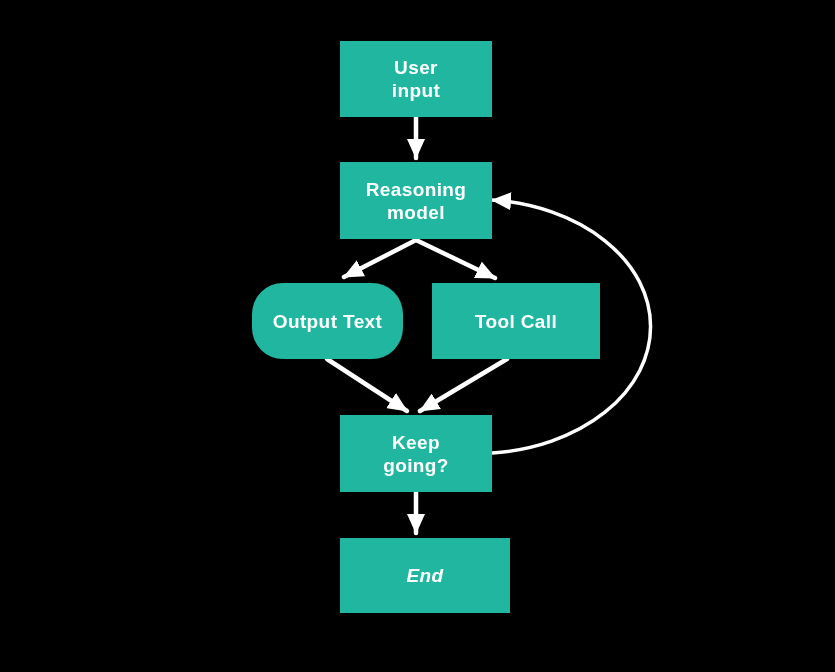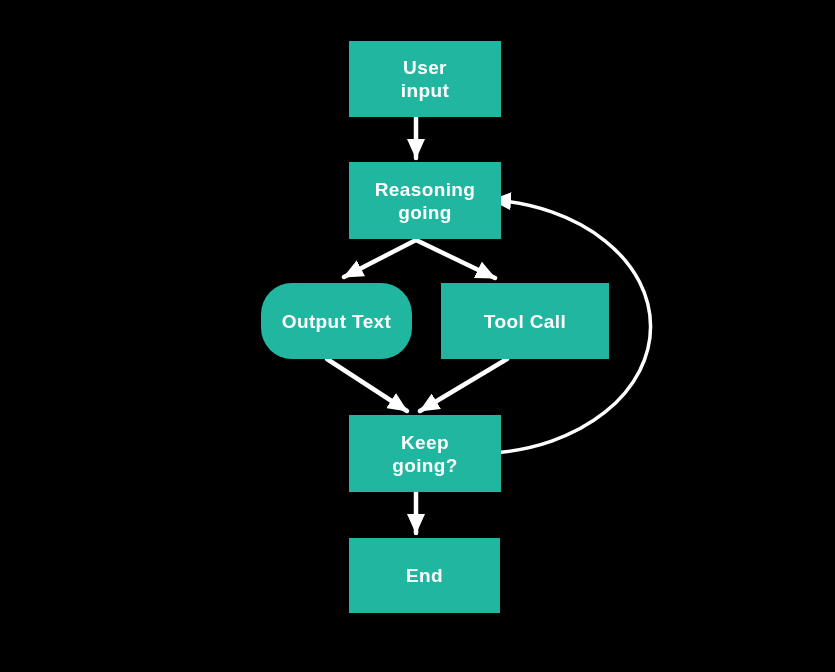--- a/index.html
+++ b/index.html
@@ -39,36 +39,35 @@
     fill: var(--arrow, #ffffff);
     stroke: none;
   }
   .node {
     position: absolute;
     background: var(--node-fill, #21b6a0);
     display: flex;
     align-items: center;
     justify-content: center;
     text-align: center;
-    margin-left: 9px;
   }
   .node .label {
     color: var(--node-text, #ffffff);
     font-weight: bold;
     font-size: 19px;
     line-height: 23px;
     letter-spacing: 0.4px;
     white-space: pre-line;
   }
   #n-user-input      { left: 340px; top:  41px; width: 152px; height: 76px; }
   #n-reasoning-model { left: 340px; top: 162px; width: 152px; height: 77px; }
   #n-output-text     { left: 252px; top: 283px; width: 151px; height: 76px; border-radius: 31px; }
   #n-tool-call       { left: 432px; top: 283px; width: 168px; height: 76px; }
   #n-keep-going      { left: 340px; top: 415px; width: 152px; height: 77px; }
-  #n-end             { left: 340px; top: 538px; width: 151px; height: 75px; }
+  #n-end             { left: 340px; top: 538px; width: 170px; height: 75px; font-style: italic; }
 </style>
 </head>
 <body style="--bg: #000000; --node-fill: #21b6a0; --node-text: #ffffff; --arrow: #ffffff;">
 
 <div class="canvas">
 
   <svg class="edges" width="835" height="672" viewBox="0 0 835 672" xmlns="http://www.w3.org/2000/svg">
     <defs>
       <marker id="ah" markerUnits="userSpaceOnUse" markerWidth="22" markerHeight="18" refX="19" refY="9" orient="auto">
         <path class="arrowhead-shape" d="M0,0 L20,9 L0,18 Z"></path>
@@ -90,21 +89,21 @@
     <path class="edge-line edge-arc" d="M492,453 A174,127 0 0 0 492,200" marker-end="url(#ah)"></path>
   </svg>
 
   <div class="node" id="n-user-input">
     <span class="label">User
 input</span>
   </div>
 
   <div class="node" id="n-reasoning-model">
     <span class="label">Reasoning
-going</span>
+model</span>
   </div>
 
   <div class="node" id="n-output-text">
     <span class="label">Output Text</span>
   </div>
 
   <div class="node" id="n-tool-call">
     <span class="label">Tool Call</span>
   </div>
 

